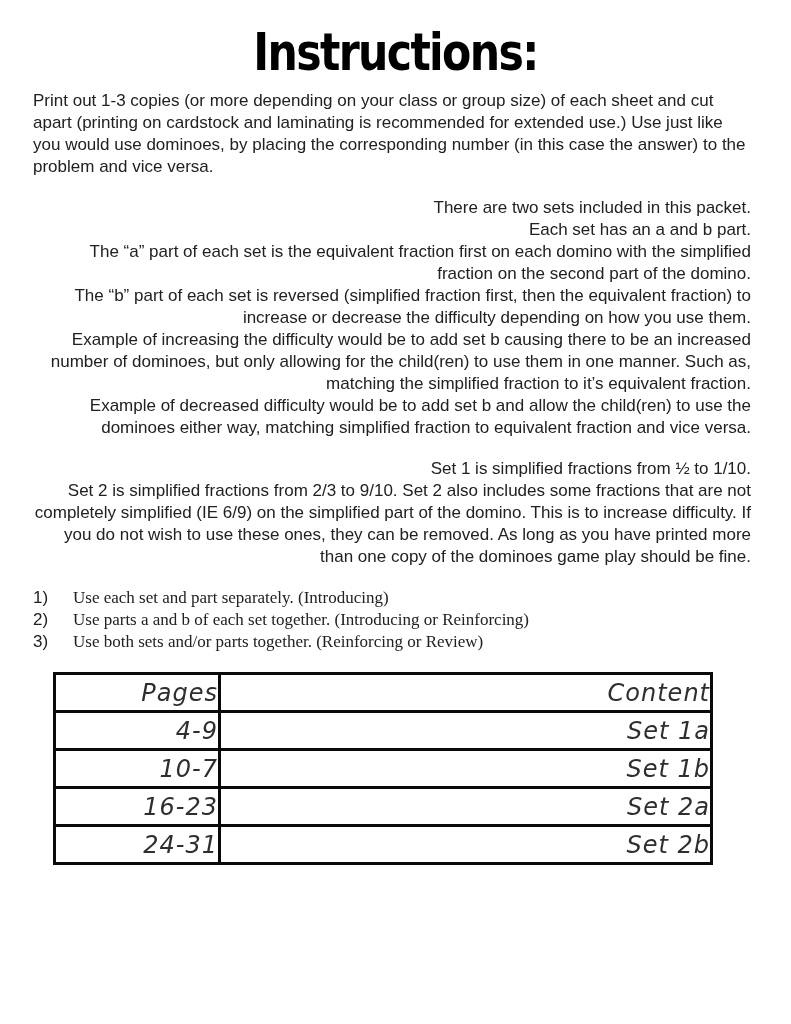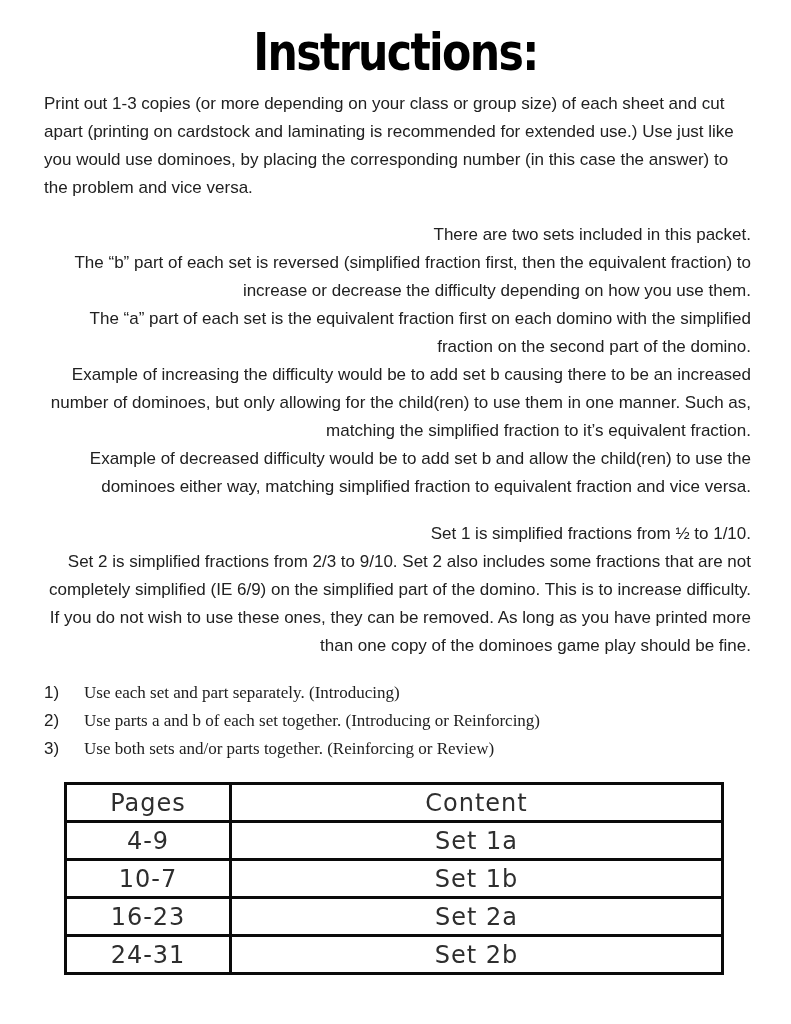--- a/index.html
+++ b/index.html
@@ -27,23 +27,23 @@
     display: inline-block;
     font-family: "DejaVu Sans", sans-serif;
     font-weight: bold;
     font-size: 52px;
     line-height: 64px;
     letter-spacing: -2px;
     transform: scaleX(0.82);
     transform-origin: center;
   }
   .content {
-    margin: 2px 40px 0 44px;
+    margin: 2px 40px 0 33px;
     font-size: 17px;
-    line-height: 28px;
+    line-height: 22px;
   }
   .para {
     margin: 0 0 19px 0;
   }
   .line {
     margin: 0;
     text-align: right;
   }
   .list-item {
     display: flex;
@@ -61,23 +61,24 @@
     border-collapse: collapse;
     table-layout: fixed;
     margin: 8px 0 0 20px;
     width: 660px;
   }
   .contents-table th,
   .contents-table td {
     border: 3px solid #0a0a0a;
     height: 35px;
     padding: 0;
-    text-align: center;
+    text-align: right;
     vertical-align: middle;
     font-family: "DejaVu Sans", sans-serif;
+    font-style: italic;
     font-weight: normal;
     font-size: 24px;
     color: #2e2e2e;
     letter-spacing: 1px;
   }
   .contents-table .col-pages {
     width: 162px;
   }
 </style>
 </head>
@@ -88,22 +89,23 @@
   <h1 class="title">
     <span class="title-inner">Instructions:</span>
   </h1>
 
   <div class="content">
 
     <p class="para">Print out 1-3 copies (or more depending on your class or group size) of each sheet and cut apart (printing on cardstock and laminating is recommended for extended use.) Use just like you would use dominoes, by placing the corresponding number (in this case the answer) to the problem and vice versa.</p>
 
     <div class="para">
       <div class="line">There are two sets included in this packet.</div>
+      <div class="line">Each set has an a and b part.</div>
+      <div class="line">The “a” part of each set is the equivalent fraction first on each domino with the simplified fraction on the second part of the domino.</div>
       <div class="line">The “b” part of each set is reversed (simplified fraction first, then the equivalent fraction) to increase or decrease the difficulty depending on how you use them.</div>
-      <div class="line">The “a” part of each set is the equivalent fraction first on each domino with the simplified fraction on the second part of the domino.</div>
       <div class="line">Example of increasing the difficulty would be to add set b causing there to be an increased number of dominoes, but only allowing for the child(ren) to use them in one manner. Such as, matching the simplified fraction to it’s equivalent fraction.</div>
       <div class="line">Example of decreased difficulty would be to add set b and allow the child(ren) to use the dominoes either way, matching simplified fraction to equivalent fraction and vice versa.</div>
     </div>
 
     <div class="para">
       <div class="line">Set 1 is simplified fractions from ½ to 1/10.</div>
       <div class="line">Set 2 is simplified fractions from 2/3 to 9/10. Set 2 also includes some fractions that are not completely simplified (IE 6/9) on the simplified part of the domino. This is to increase difficulty. If you do not wish to use these ones, they can be removed. As long as you have printed more than one copy of the dominoes game play should be fine.</div>
     </div>
 
     <div class="para">

